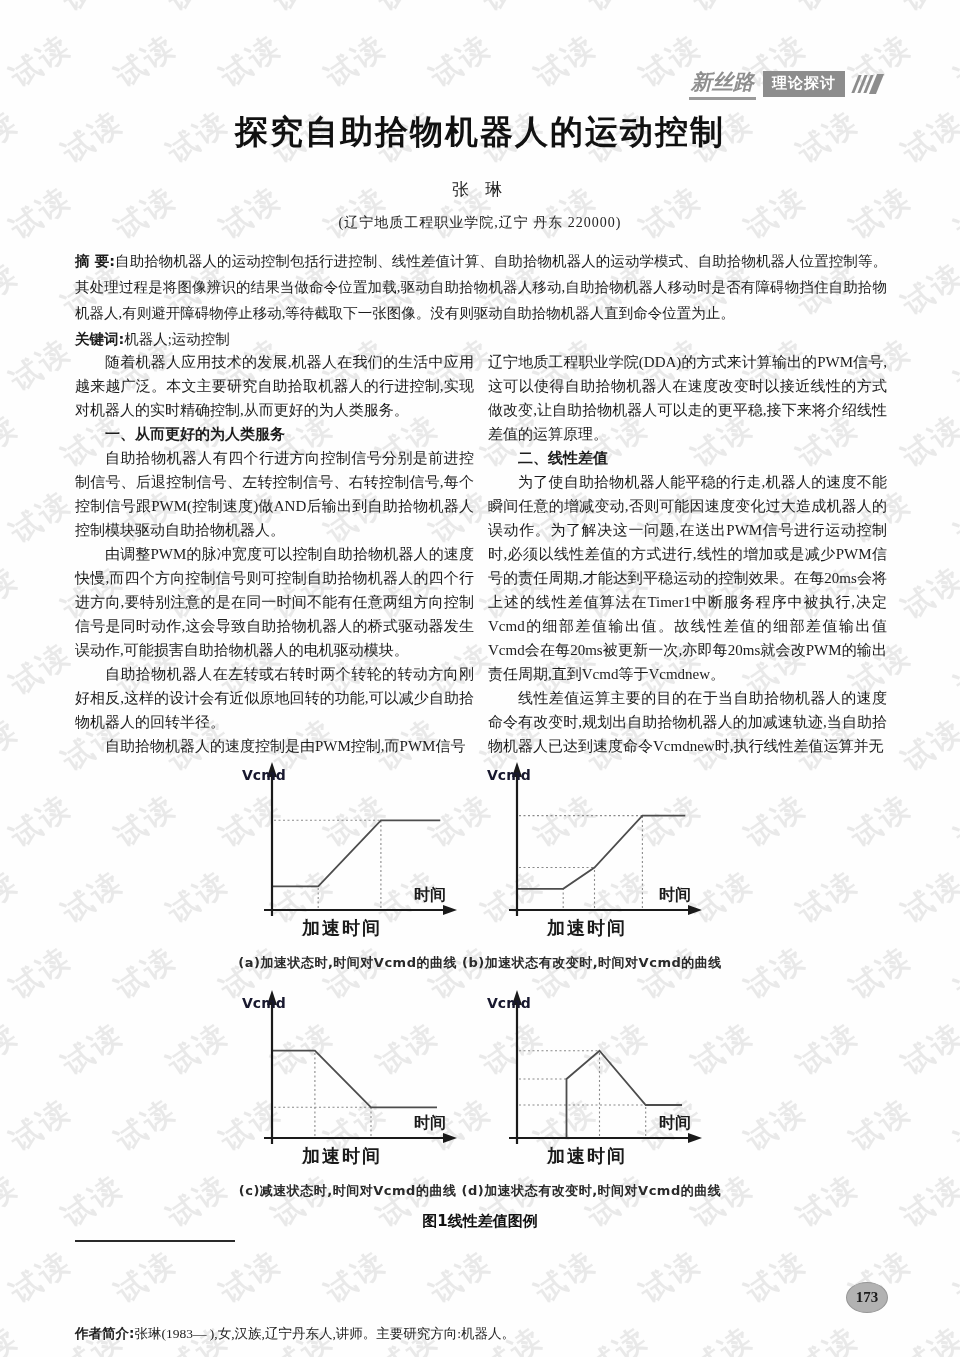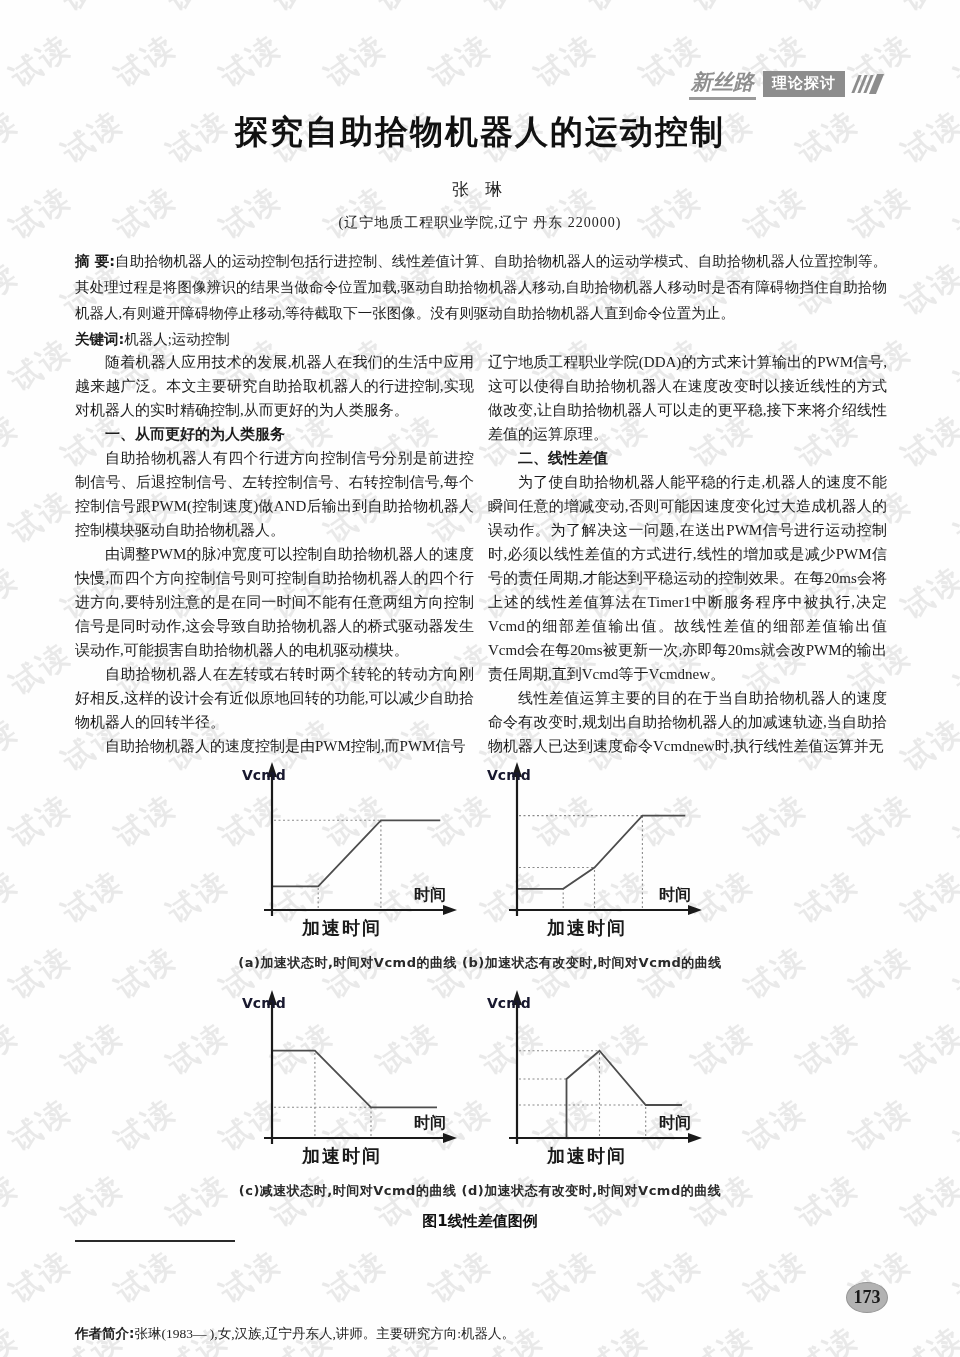--- a/index.html
+++ b/index.html
@@ -49,21 +49,21 @@
   .axis-f{fill:#1a1a1a;}
   .ylab{font:700 14px "DejaVu Sans",sans-serif;fill:#18182e;}
   .xlab{font:700 16px "DejaVu Sans",sans-serif;fill:#1a1a1a;}
   .xlab2{font:700 18px "DejaVu Sans",sans-serif;fill:#1a1a1a;letter-spacing:2px;}
 
   .foot-rule{position:absolute;top:1240px;left:75px;width:160px;border-top:2px solid #2a2a2a;}
   .bio{position:absolute;top:1325px;left:75px;width:760px;margin:0;font-size:13.5px;color:#222;}
   .bio b{font-family:"DejaVu Sans",sans-serif;font-weight:700;}
   .page-badge{position:absolute;top:1282px;left:846px;width:40px;height:29px;background:#b2b2b2;
       border:1px solid #979797;border-radius:50%;display:flex;align-items:center;justify-content:center;
-      font-size:18px;font-weight:700;color:#1a1a1a;}
+      font-size:15px;font-weight:700;color:#1a1a1a;}
 </style>
 </head>
 <body>
 
 <div class="page">
   <div id="wm" class="wm-layer">
       <span class="wm" style="left: -45px; top: -35px;">试读</span>
       <span class="wm" style="left: 60px; top: -35px;">试读</span>
       <span class="wm" style="left: 165px; top: -35px;">试读</span>
       <span class="wm" style="left: 270px; top: -35px;">试读</span>

